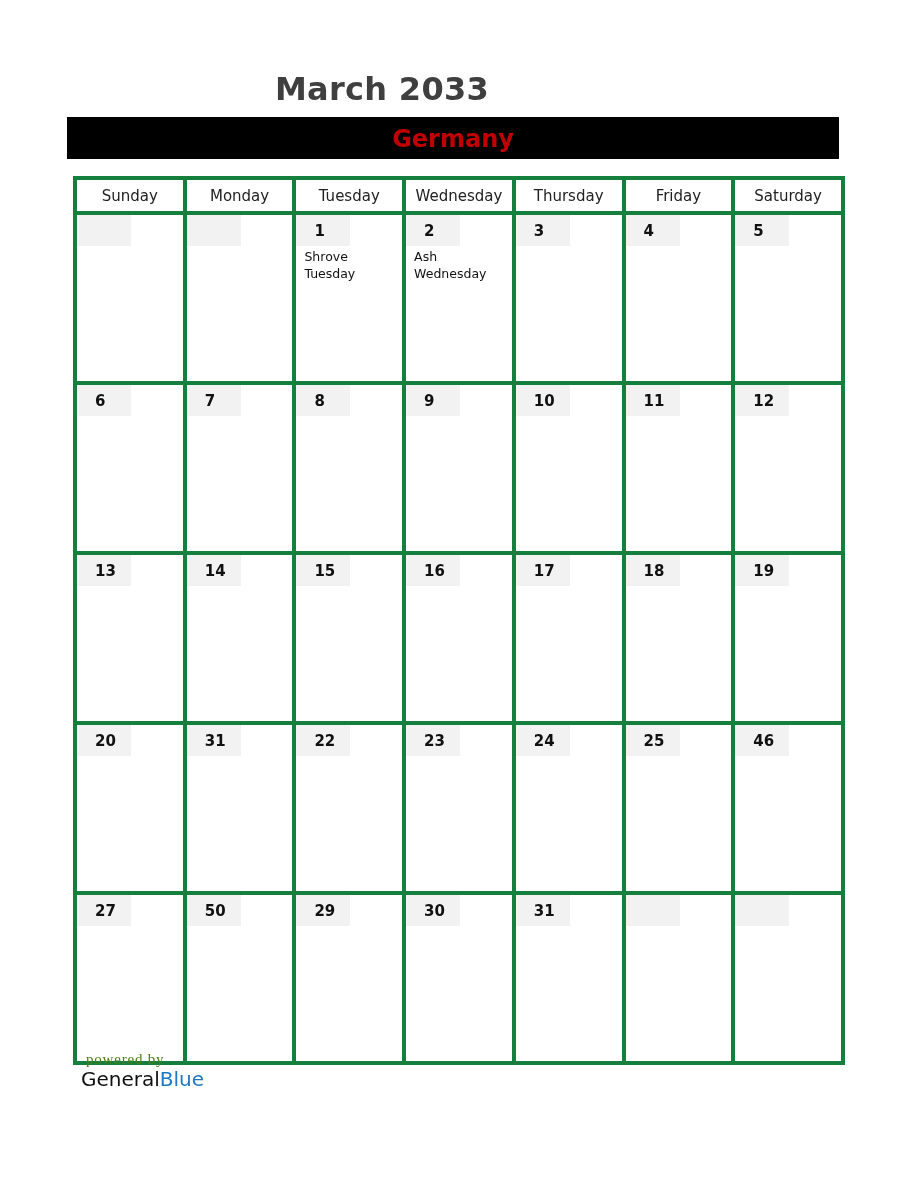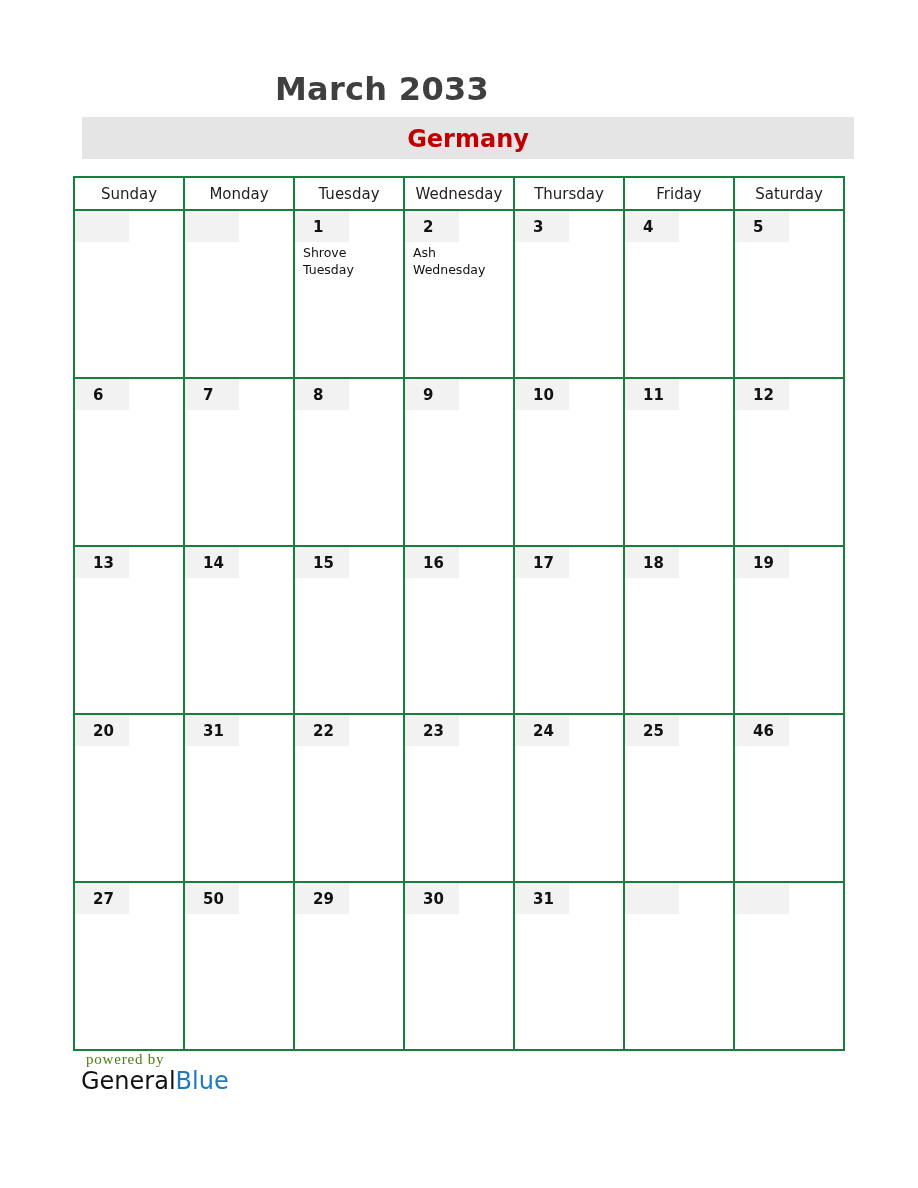--- a/index.html
+++ b/index.html
@@ -1,27 +1,27 @@
 <!DOCTYPE html>
 <html><head>
 <meta charset="utf-8">
 <style>
   html, body { margin: 0; padding: 0; background: #ffffff; }
   body { width: 918px; height: 1188px; position: relative; font-family: "DejaVu Sans", sans-serif; color: #111; }
   .title { position: absolute; top: 70px; left: 0; width: 764px; text-align: center; font-size: 32px; font-weight: bold; color: #3f3f3f; letter-spacing: 0.3px; }
-  .country-band { position: absolute; top: 117px; left: 82px; width: 772px; height: 42px; background: #e5e5e5; }
+  .country-band { position: absolute; top: 117px; left: 67px; width: 772px; height: 42px; background: #000000; }
   .country { display: block; text-align: center; line-height: 44px; font-size: 24px; font-weight: bold; color: #c00000; }
   .grid { position: absolute; top: 176px; left: 73px; width: 772px; border-collapse: collapse; table-layout: fixed; }
-  .grid th, .grid td { border: 2px solid #15803d; padding: 0; }
+  .grid th, .grid td { border: 4px solid #15803d; padding: 0; }
   .grid th { height: 31px; font-weight: normal; font-size: 15px; color: #222; text-align: center; }
   .grid td { height: 166px; vertical-align: top; position: relative; }
   .daynum { display: block; width: 54px; height: 31px; background: #f2f2f2; font-weight: bold; font-size: 15px; line-height: 33px; text-indent: 18px; color: #111; }
   .event { display: block; margin: 2px 0 0 8px; font-size: 12.5px; line-height: 17px; color: #111; }
   .powered { position: absolute; top: 1051px; left: 86px; font-size: 15px; color: #4d7c0f; letter-spacing: 0.8px; font-family: Liberation Serif, serif; }
-  .brand { position: absolute; top: 1067px; left: 81px; font-size: 24px; color: #111; text-align: right; }
+  .brand { position: absolute; top: 1067px; left: 81px; font-size: 20px; color: #111; text-align: right; }
   .brand .blue { color: #1f78c1; }
 </style>
 </head>
 <body>
 
 <div class="title">March 2033</div>
 
 <div class="country-band">
   <span class="country">Germany</span>
 </div>

